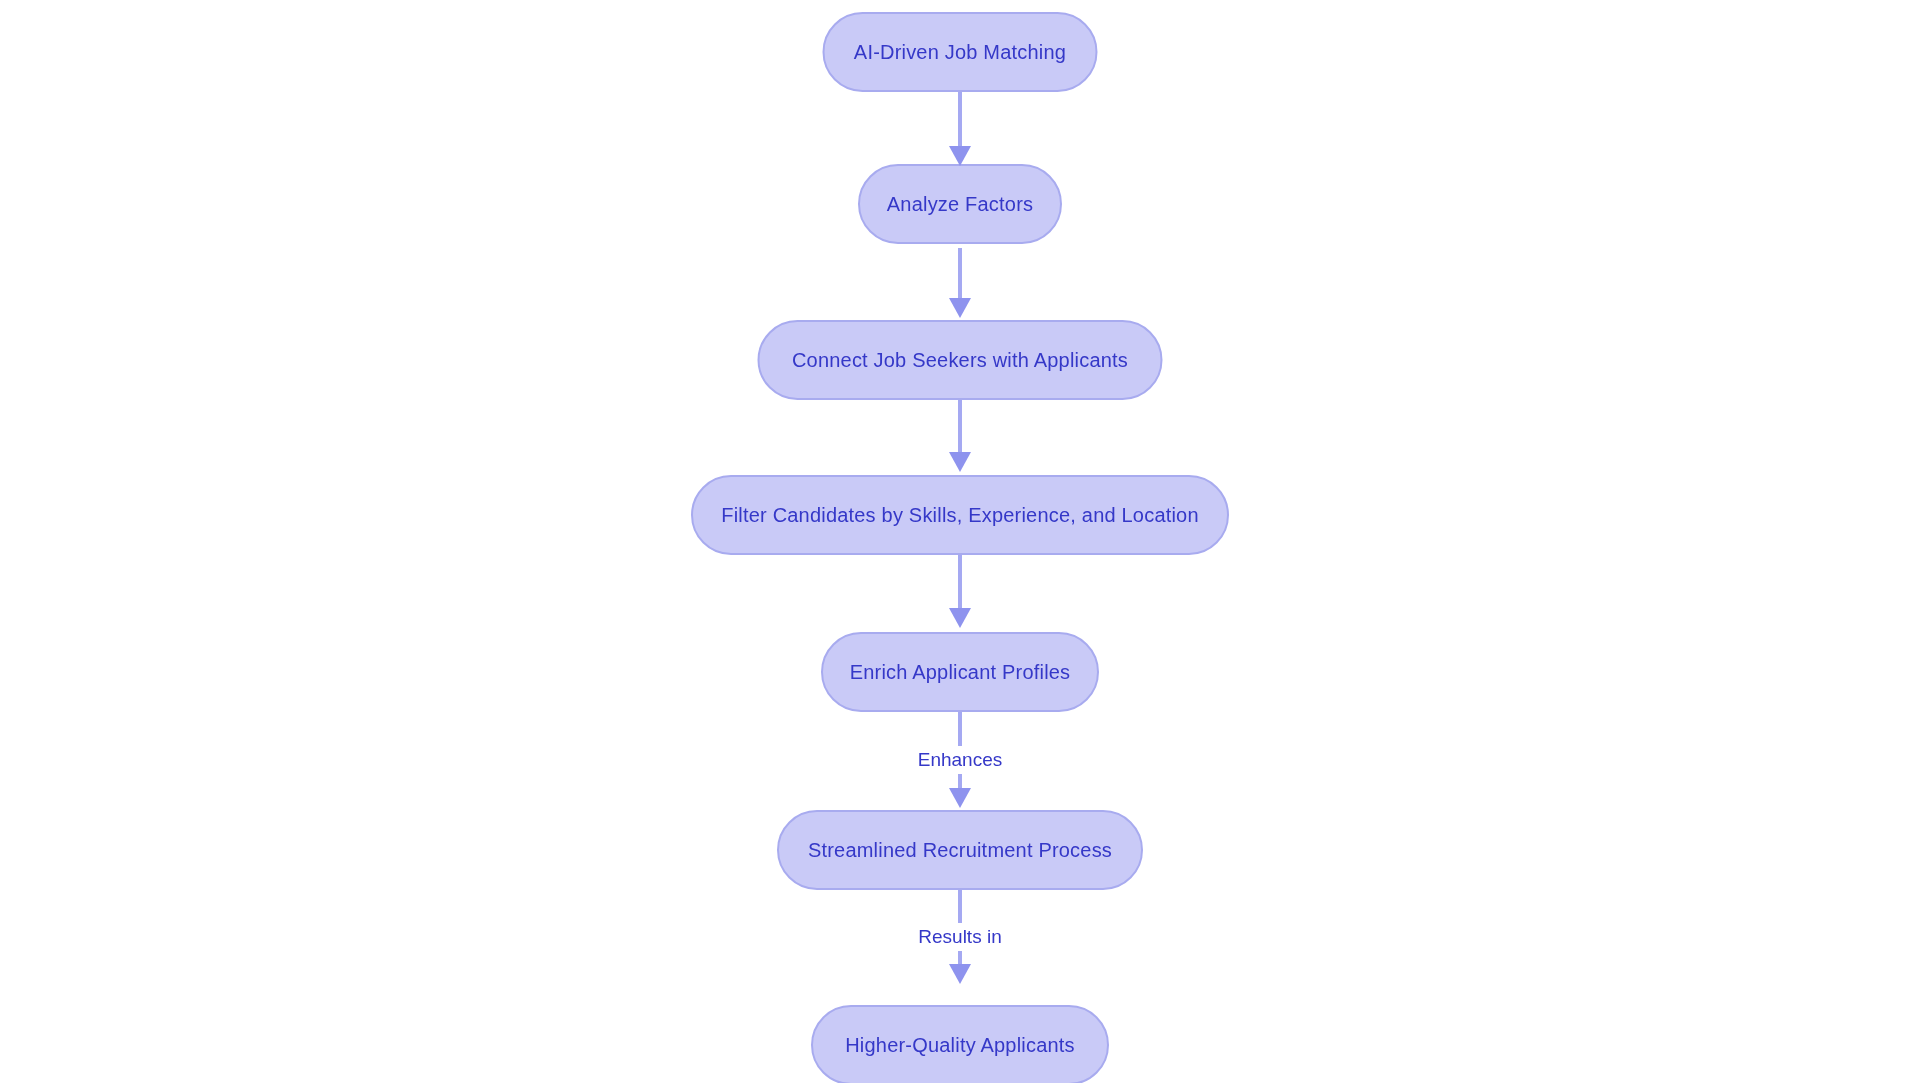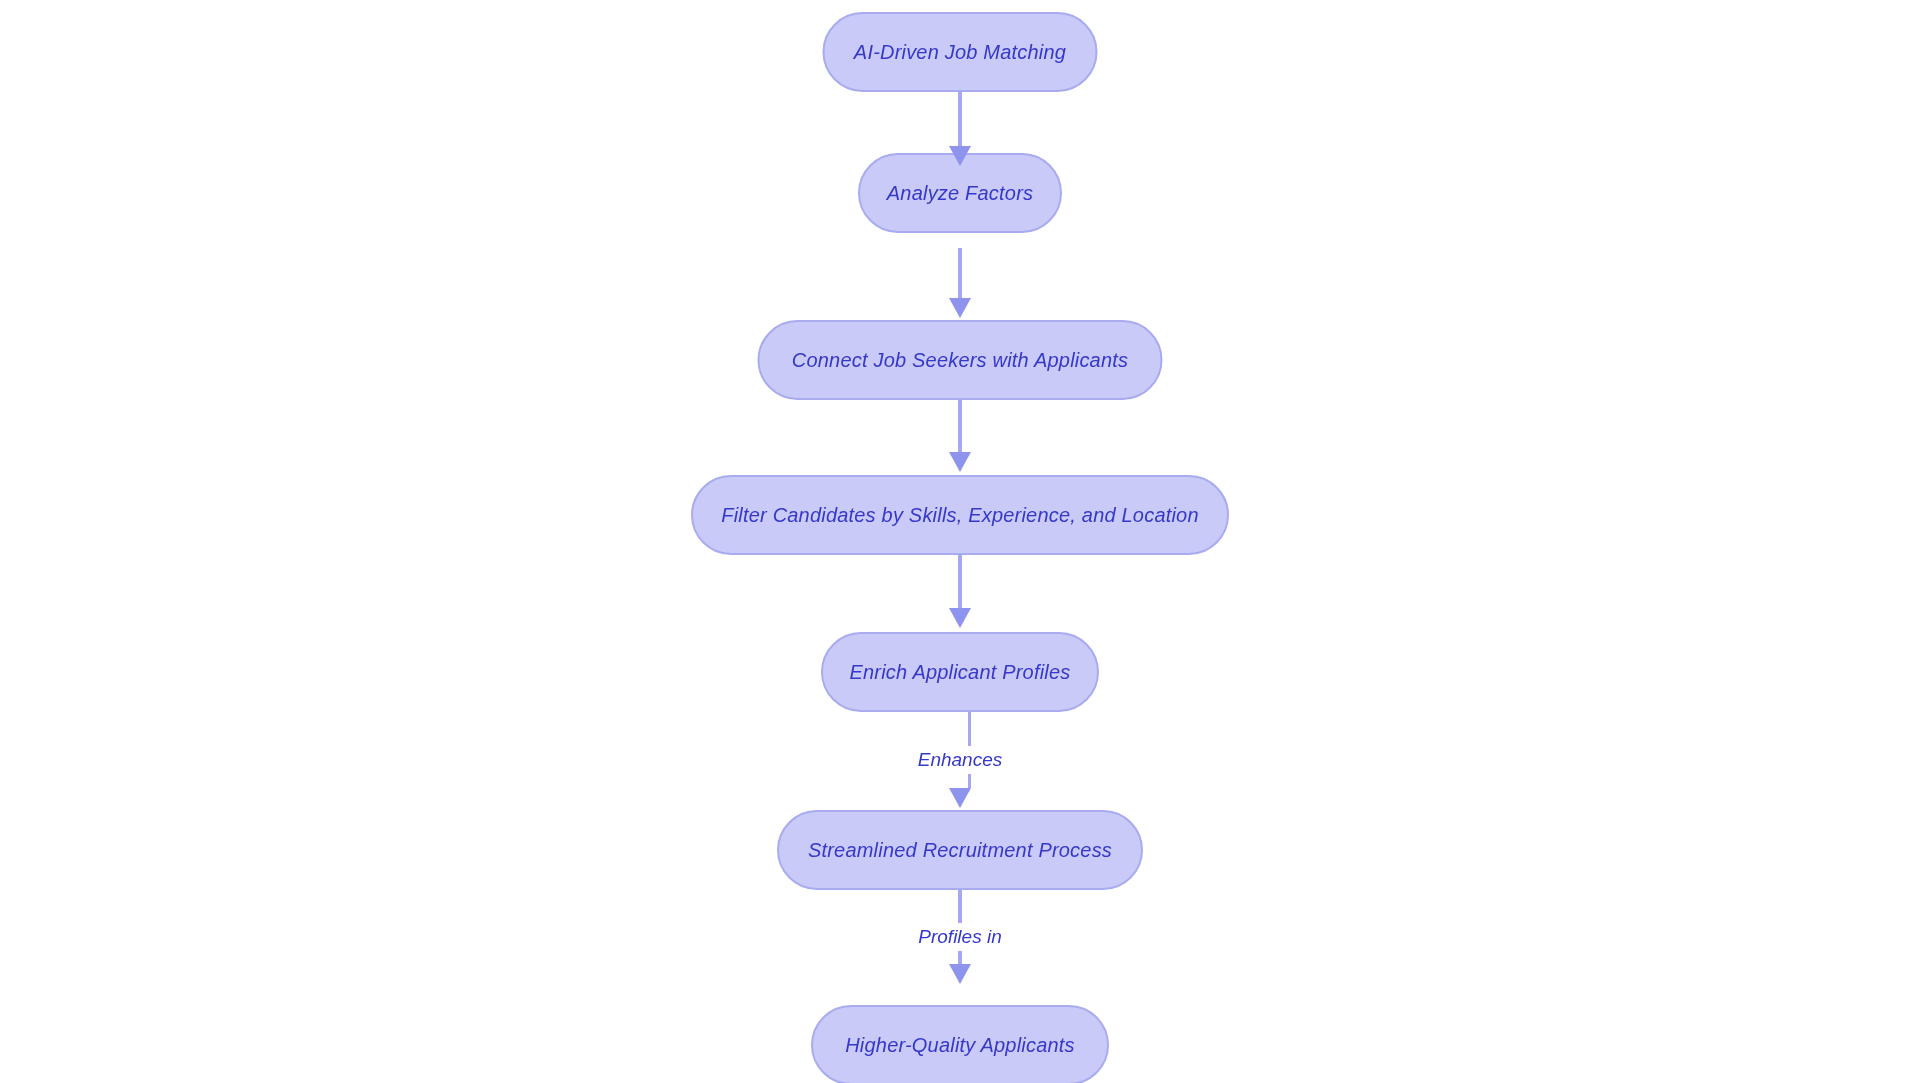--- a/index.html
+++ b/index.html
@@ -4,21 +4,21 @@
 <style>
   :root {
     --node-fill: #C9CAF7;
     --node-border: #A8ABEF;
     --node-text: #3538C8;
     --arrow-stem: #A5A9F2;
     --arrow-head: #8E93EE;
     --edge-label-text: #3538C8;
     --background: #FFFFFF;
   }
-  * { margin: 0; padding: 0; box-sizing: border-box; font-style: italic; }
+  * { margin: 0; padding: 0; box-sizing: border-box; }
   html, body {
     width: 1920px; height: 1083px;
     background: var(--background);
     font-family: "Liberation Sans", "DejaVu Sans", sans-serif;
     overflow: hidden;
   }
   .canvas { position: relative; width: 1920px; height: 1083px; }
   .node {
     position: absolute;
     left: 50%;
@@ -68,21 +68,21 @@
 </style>
 </head>
 <body>
 
 <div class="canvas">
 
   <div class="node" style="top:12px; width:275px;">
     <span class="node-label">AI-Driven Job Matching</span>
   </div>
 
-  <div class="node" style="top:153px; width:204px;">
+  <div class="node" style="top:164px; width:204px;">
     <span class="node-label">Analyze Factors</span>
   </div>
 
   <div class="node" style="top:320px; width:405px;">
     <span class="node-label">Connect Job Seekers with Applicants</span>
   </div>
 
   <div class="node" style="top:632px; width:278px;">
     <span class="node-label">Enrich Applicant Profiles</span>
   </div>
@@ -112,25 +112,25 @@
   <div class="edge" style="top:400px; height:72px;">
     <div class="stem"></div>
     <div class="head"></div>
   </div>
 
   <div class="edge" style="top:555px; height:73px;">
     <div class="stem"></div>
     <div class="head"></div>
   </div>
 
-  <div class="edge" style="top:712px; height:96px;align-items:flex-end;">
+  <div class="edge" style="top:712px; height:96px;">
     <div class="stem"></div>
     <div class="head"></div>
     <span class="edge-label" style="top:48px;">Enhances</span>
   </div>
 
   <div class="edge" style="top:890px; height:94px;">
     <div class="stem"></div>
     <div class="head"></div>
-    <span class="edge-label" style="top:47px;">Profiles in</span>
+    <span class="edge-label" style="top:47px;">Results in</span>
   </div>
 
 </div>
 
 </body></html>

